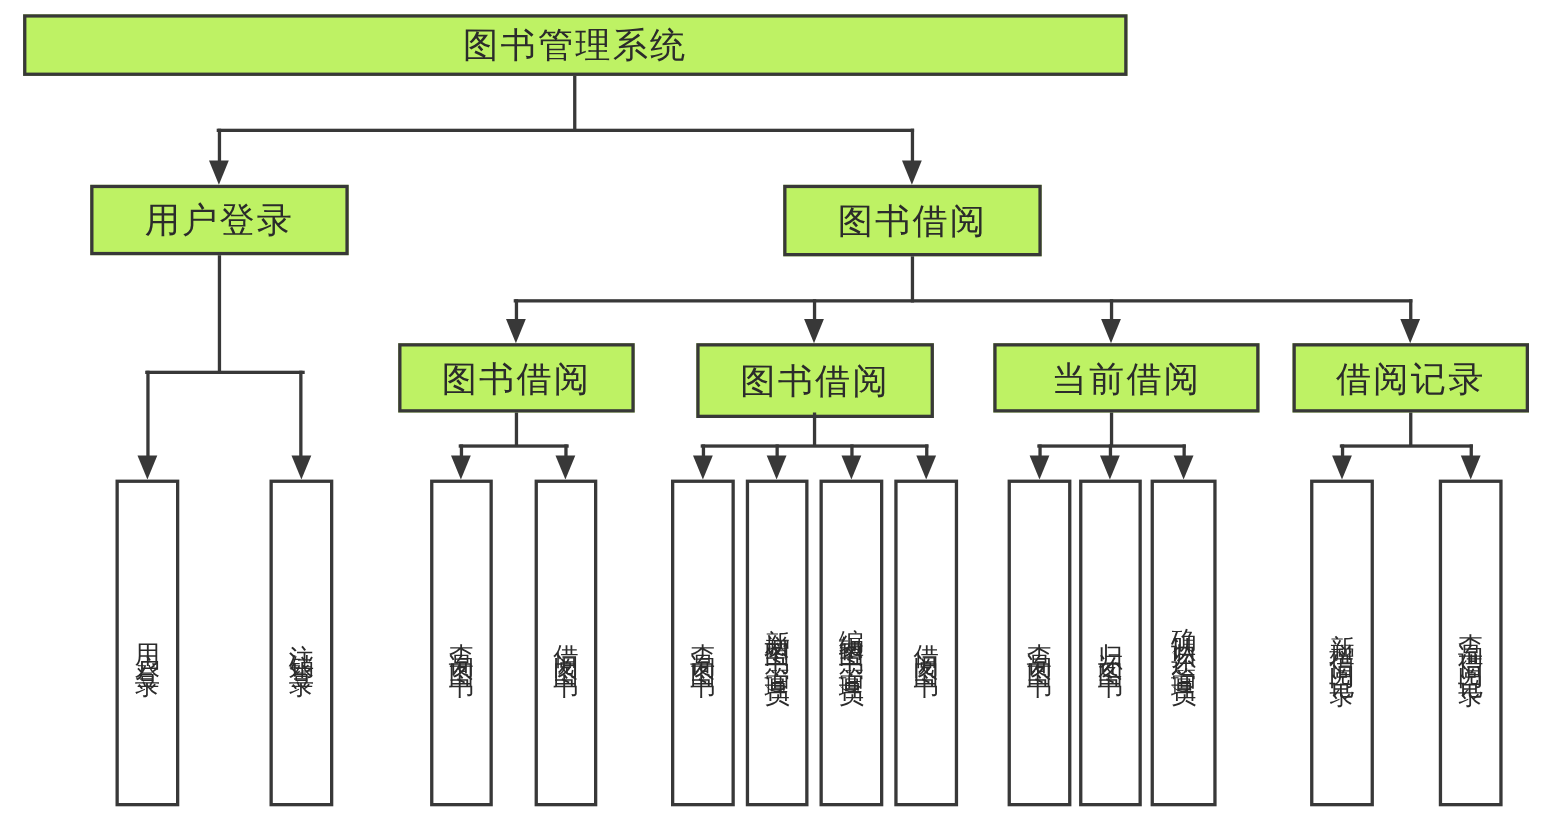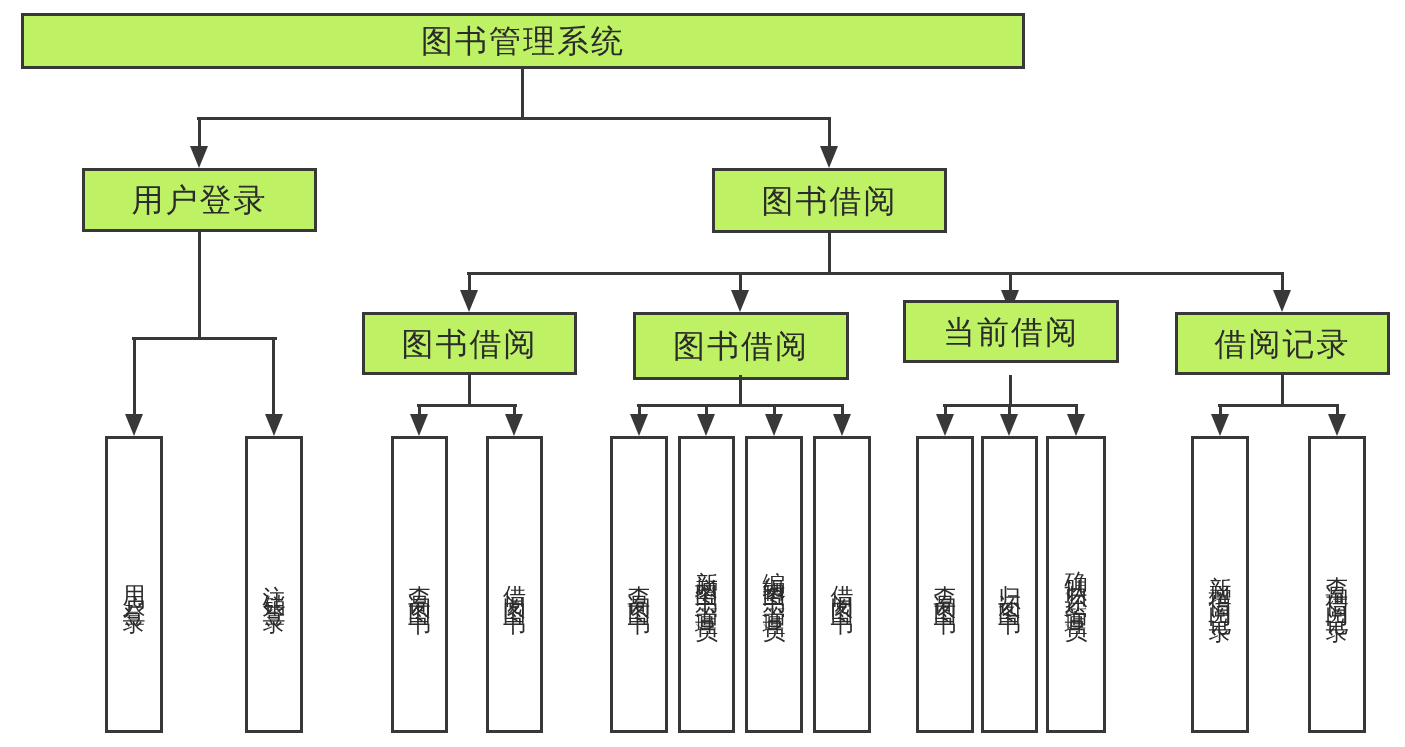--- a/index.html
+++ b/index.html
@@ -87,21 +87,21 @@
   <div class="vl" style="left:739px;top:272px;height:20px;"></div>
   <div class="vl" style="left:1009px;top:272px;height:20px;"></div>
   <div class="vl" style="left:1281px;top:272px;height:20px;"></div>
   <div class="ar" style="left:460px;top:290px;"></div>
   <div class="ar" style="left:731px;top:290px;"></div>
   <div class="ar" style="left:1001px;top:290px;"></div>
   <div class="ar" style="left:1273px;top:290px;"></div>
 
   <div class="box" style="left:362px;top:312px;width:215px;height:63px;">图书借阅</div>
   <div class="box" style="left:633px;top:312px;width:216px;height:68px;">图书借阅</div>
-  <div class="box" style="left:903px;top:300px;width:216px;height:63px;">当前借阅</div>
+  <div class="box" style="left:903px;top:312px;width:242px;height:63px;">当前借阅</div>
   <div class="box" style="left:1175px;top:312px;width:215px;height:63px;">借阅记录</div>
 
   <div class="vl" style="left:468px;top:375px;height:31px;"></div>
   <div class="hl" style="left:417px;top:404px;width:100px;"></div>
   <div class="vl" style="left:418px;top:404px;height:12px;"></div>
   <div class="vl" style="left:513px;top:404px;height:12px;"></div>
   <div class="ar" style="left:410px;top:414px;"></div>
   <div class="ar" style="left:505px;top:414px;"></div>
 
   <div class="vl" style="left:739px;top:375px;height:31px;"></div>

